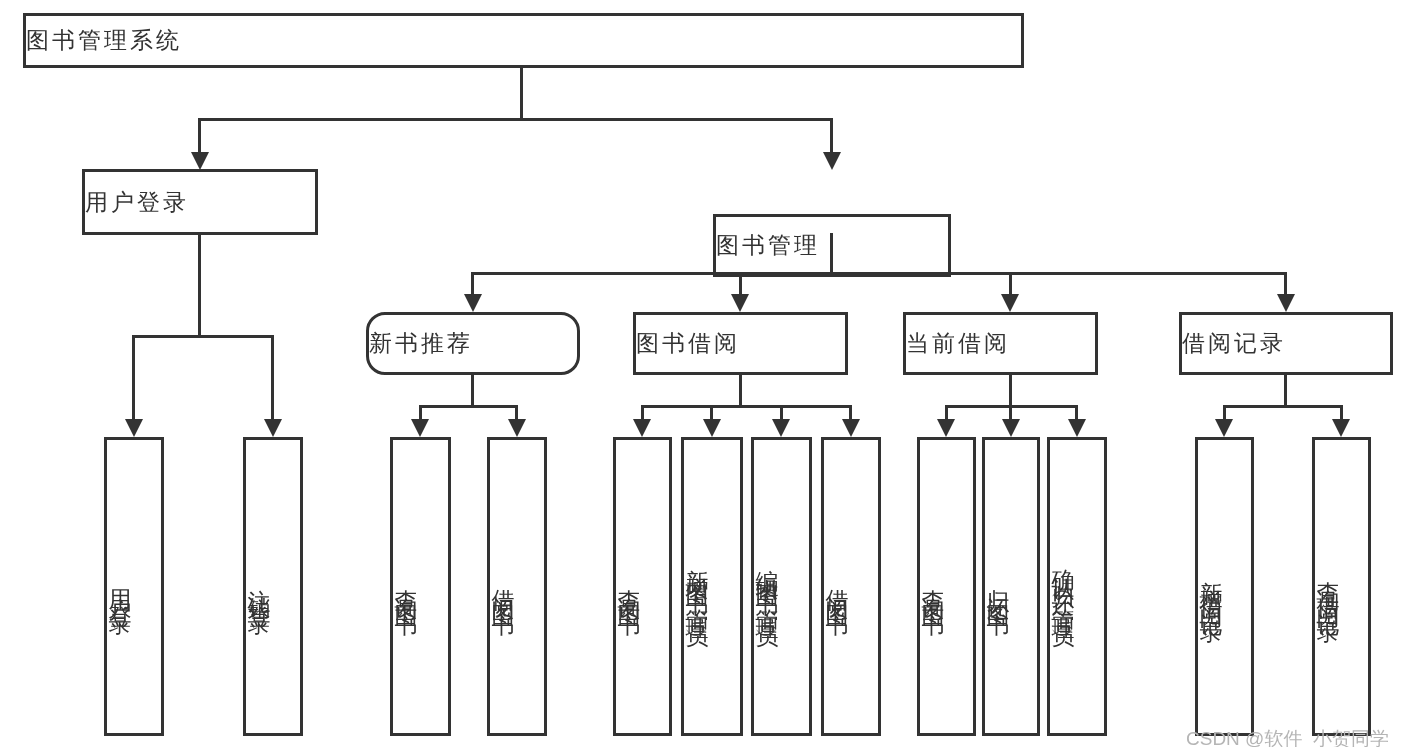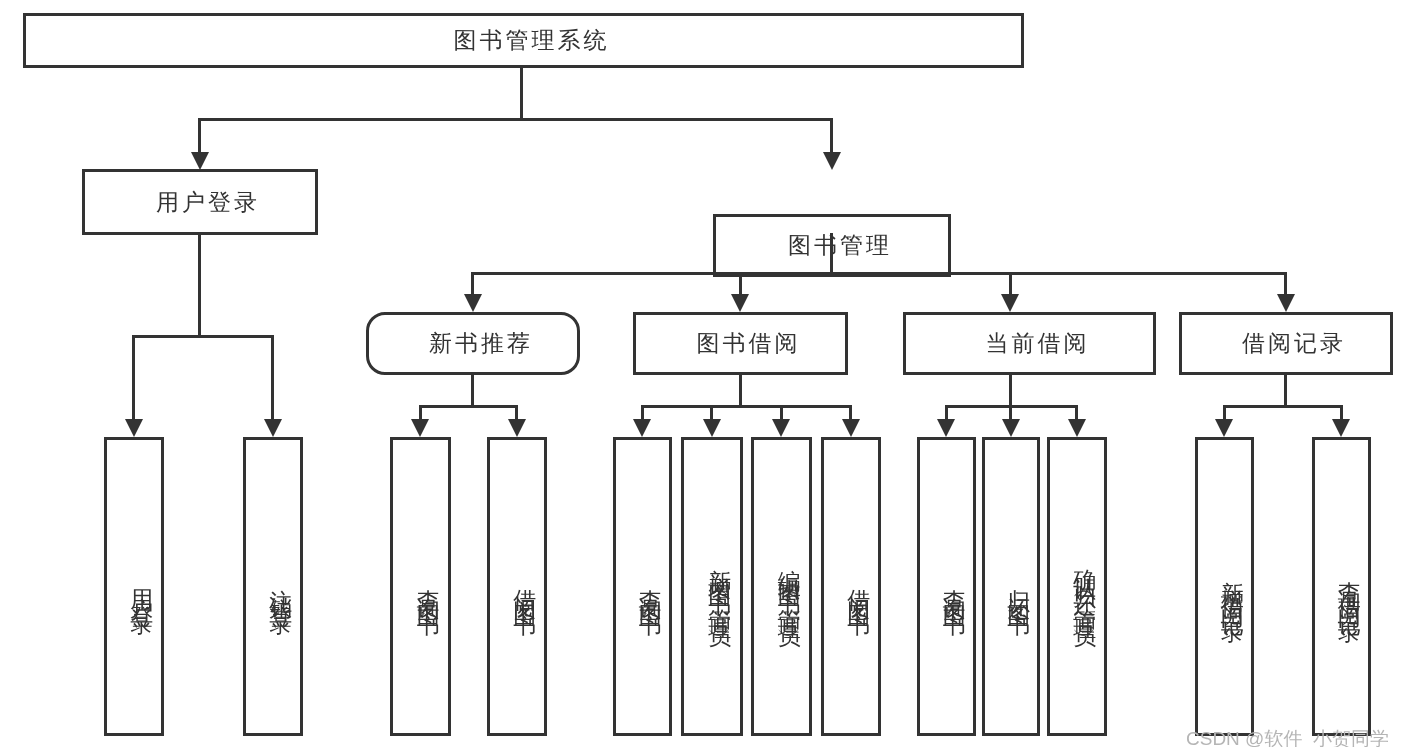--- a/index.html
+++ b/index.html
@@ -8,23 +8,22 @@
     --wm:#b5b5b5;
     --bg:#ffffff;
   }
   html,body{margin:0;padding:0;background:var(--bg);}
   .canvas{
     position:relative;width:1405px;height:747px;background:var(--bg);
     font-family:"Liberation Sans","DejaVu Sans",sans-serif;overflow:hidden;
   }
   .box{
     position:absolute;box-sizing:border-box;border:3px solid var(--line);
-    background:var(--bg);display:flex;align-items:center;justify-content:center;
+    background:var(--bg);display:flex;align-items:center;justify-content:flex-start;
     color:var(--text);
-    padding-left:16px;
   }
   .hbox{font-size:23px;letter-spacing:3px;}
   .vbox{font-size:23px;}
   .vbox .vtext{
     writing-mode:vertical-rl;text-orientation:mixed;
     letter-spacing:8px;line-height:1.15;
   }
   .line{position:absolute;background:var(--line);}
   .ah{
     position:absolute;width:0;height:0;
@@ -54,21 +53,21 @@
   </div>
 
   <div class="box hbox" style="left:366px;top:312px;width:214px;height:63px;border-radius:19px;">
     <span>新书推荐</span>
   </div>
 
   <div class="box hbox" style="left:633px;top:312px;width:215px;height:63px;">
     <span>图书借阅</span>
   </div>
 
-  <div class="box hbox" style="left:903px;top:312px;width:253px;height:63px;font-family:Liberation Serif, serif;">
+  <div class="box hbox" style="left:903px;top:312px;width:195px;height:63px;font-family:Liberation Serif, serif;">
     <span>当前借阅</span>
   </div>
 
   <div class="box hbox" style="left:1179px;top:312px;width:214px;height:63px;">
     <span>借阅记录</span>
   </div>
 
   <div class="box vbox" style="left:104px;top:437px;width:60px;height:299px;">
     <span class="vtext">用户登录</span>
   </div>

